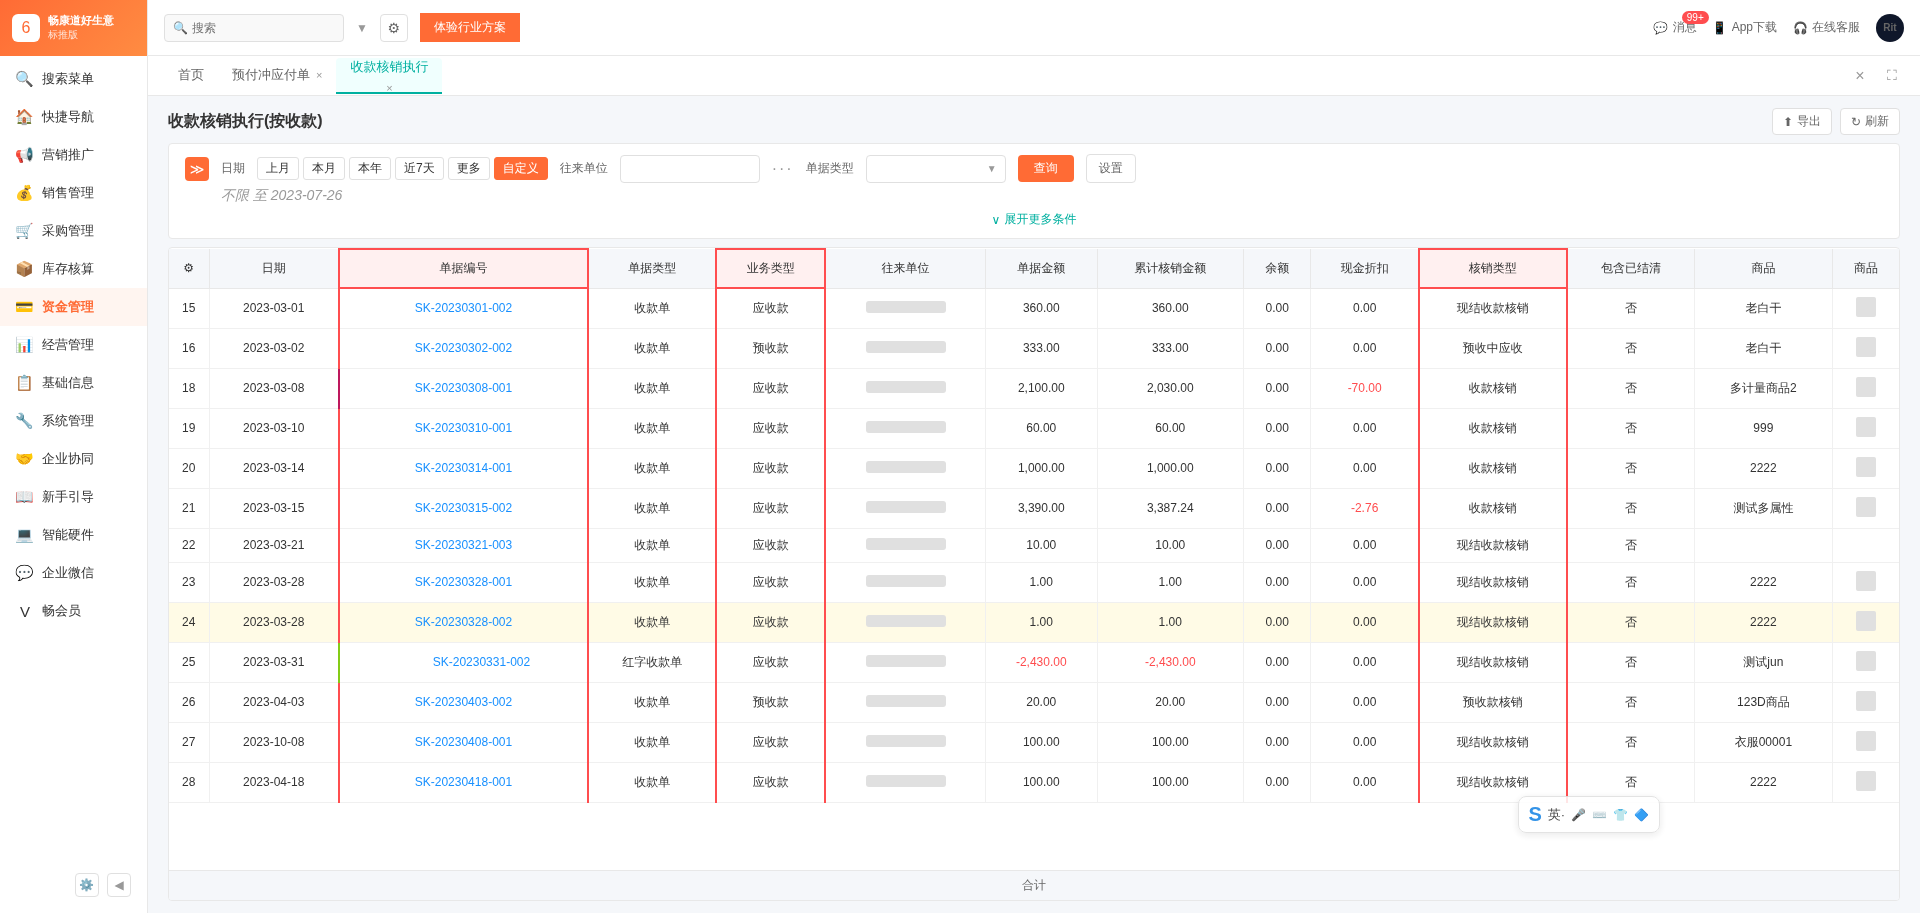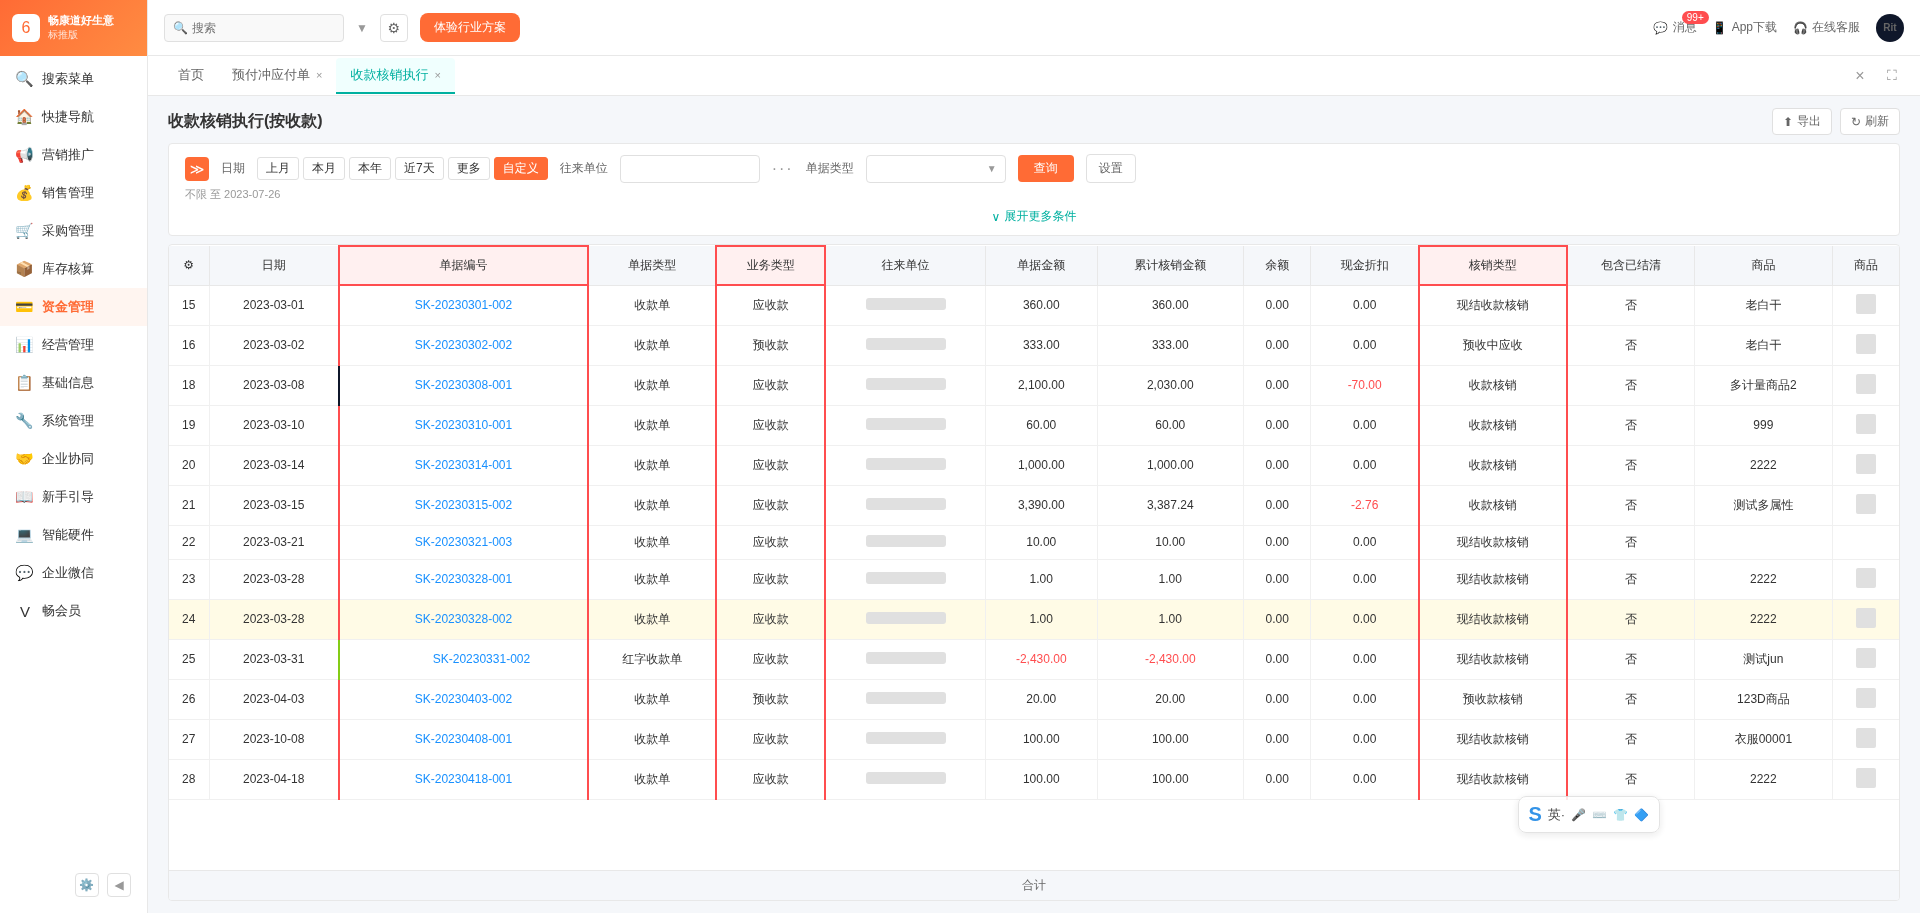--- a/index.html
+++ b/index.html
@@ -18,32 +18,32 @@
 
     
     .main { flex: 1; display: flex; flex-direction: column; overflow: hidden; }
 
     
     .topbar { height: 56px; background: #fff; border-bottom: 1px solid #e8e8e8; display: flex; align-items: center; padding: 0 16px; gap: 12px; }
     .topbar-search { flex: 0 0 180px; height: 28px; border: 1px solid #e0e0e0; border-radius: 4px; display: flex; align-items: center; padding: 0 8px; gap: 4px; background: #f9f9f9; }
     .topbar-search input { border: none; background: transparent; outline: none; font-size: 12px; width: 120px; color: #999; }
     .topbar-chevron { color: #999; font-size: 12px; cursor: pointer; }
     .topbar-gear { width: 28px; height: 28px; border: 1px solid #e0e0e0; border-radius: 4px; display: flex; align-items: center; justify-content: center; cursor: pointer; font-size: 14px; color: #666; }
-    .topbar-industry-btn { background: #ff6b35; color: #fff; border: none; border-radius: 8px; padding: 6px 14px; font-size: 12px; cursor: pointer; font-family: inherit; }
+    .topbar-industry-btn { background: #ff6b35; color: #fff; border: none; border-radius: 0; padding: 6px 14px; font-size: 12px; cursor: pointer; font-family: inherit; }
     .topbar-right { margin-left: auto; display: flex; align-items: center; gap: 16px; }
     .topbar-msg { position: relative; display: flex; align-items: center; gap: 4px; color: #666; font-size: 12px; cursor: pointer; }
     .topbar-badge { position: absolute; top: -8px; right: -12px; background: #ff4d4f; color: #fff; border-radius: 10px; font-size: 10px; padding: 1px 5px; }
     .topbar-app { display: flex; align-items: center; gap: 4px; color: #666; font-size: 12px; cursor: pointer; }
     .topbar-service { display: flex; align-items: center; gap: 4px; color: #666; font-size: 12px; cursor: pointer; }
     .topbar-user { width: 28px; height: 28px; border-radius: 50%; background: #ddd; display: flex; align-items: center; justify-content: center; font-size: 11px; color: #666; }
 
     
     .tabs { height: 40px; background: #fff; border-bottom: 1px solid #e8e8e8; display: flex; align-items: center; padding: 0 16px; }
     .tab { height: 36px; padding: 0 14px; display: flex; align-items: center; gap: 6px; font-size: 13px; cursor: pointer; color: #666; border-bottom: 2px solid transparent; border-radius: 4px 4px 0 0; position: relative; }
-    .tab.active { color: #00b0a0; border-bottom: 2px solid #00b0a0; background: #f0fffe; font-weight: 500; }
+    .tab.active { color: #00b0a0; border-bottom: 2px solid #00b0a0; background: #f0fffe; font-weight: 500; flex-direction: column; }
     .tab-close { font-size: 11px; color: #999; cursor: pointer; }
     .tab-home { color: #666; }
     .tabs-right { margin-left: auto; display: flex; align-items: center; gap: 8px; }
     .tabs-close-btn { width: 24px; height: 24px; display: flex; align-items: center; justify-content: center; cursor: pointer; color: #999; font-size: 16px; }
     .tabs-expand-btn { width: 24px; height: 24px; display: flex; align-items: center; justify-content: center; cursor: pointer; color: #999; font-size: 14px; }
 
     
     .content { flex: 1; display: flex; flex-direction: column; overflow: hidden; background: #f5f7fa; }
     .content-header { padding: 12px 20px 0; display: flex; align-items: center; justify-content: space-between; gap: 40px; }
     .page-title { font-size: 16px; font-weight: bold; color: #333; }
@@ -260,21 +260,21 @@
 
         <span class="filter-label">单据类型</span>
         <div style="display:flex;align-items:center;gap:4px;border:1px solid #e0e0e0;border-radius:4px;height:28px;padding:0 8px;min-width:140px;background:#fff;">
           <span style="flex:1;font-size:12px;color:#333;"></span>
           <span style="color:#999;font-size:10px;">▼</span>
         </div>
 
         <button class="filter-query-btn">查询</button>
         <button class="filter-settings-btn">设置</button>
       </div>
-      <div style="font-size:11px;color:#999;margin-top:4px;">不限 至 2023-07-26</div>
+      <div style="font-size:14px;color:#999;margin-top:4px;margin-left:36px;font-style:italic;">不限 至 2023-07-26</div>
       <div class="filter-expand-row">
         <button class="filter-expand-btn">
           <span>∨</span>
           <span>展开更多条件</span>
         </button>
       </div>
     </div>
 
     <div class="table-wrapper">
       <div class="table-scroll">
@@ -334,21 +334,21 @@
     <td style="border-left:2px solid #ff4d4f;border-right:2px solid #ff4d4f;">预收中应收</td>
     <td>否</td>
     <td>老白干</td>
     <td>
       <span style="display:inline-block;width:20px;height:20px;background:#e0e0e0;border-radius:2px;"></span>
     </td>
   </tr>
               <tr>
     <td>18</td>
     <td>2023-03-08</td>
-    <td style="border-left:2px solid #0f172a;border-right:2px solid #ff4d4f;">
+    <td style="border-left:2px solid #be185d;border-right:2px solid #ff4d4f;">
       <a class="td-link">SK-20230308-001</a>
     </td>
     <td>收款单</td>
     <td style="border-left:2px solid #ff4d4f;border-right:2px solid #ff4d4f;">应收款</td>
     <td><span style="display:inline-block;width:80px;height:12px;background:#e0e0e0;border-radius:3px;"></span></td>
     <td class="">2,100.00</td>
     <td class="">2,030.00</td>
     <td>0.00</td>
     <td class="td-negative">-70.00</td>
     <td style="border-left:2px solid #ff4d4f;border-right:2px solid #ff4d4f;">收款核销</td>

